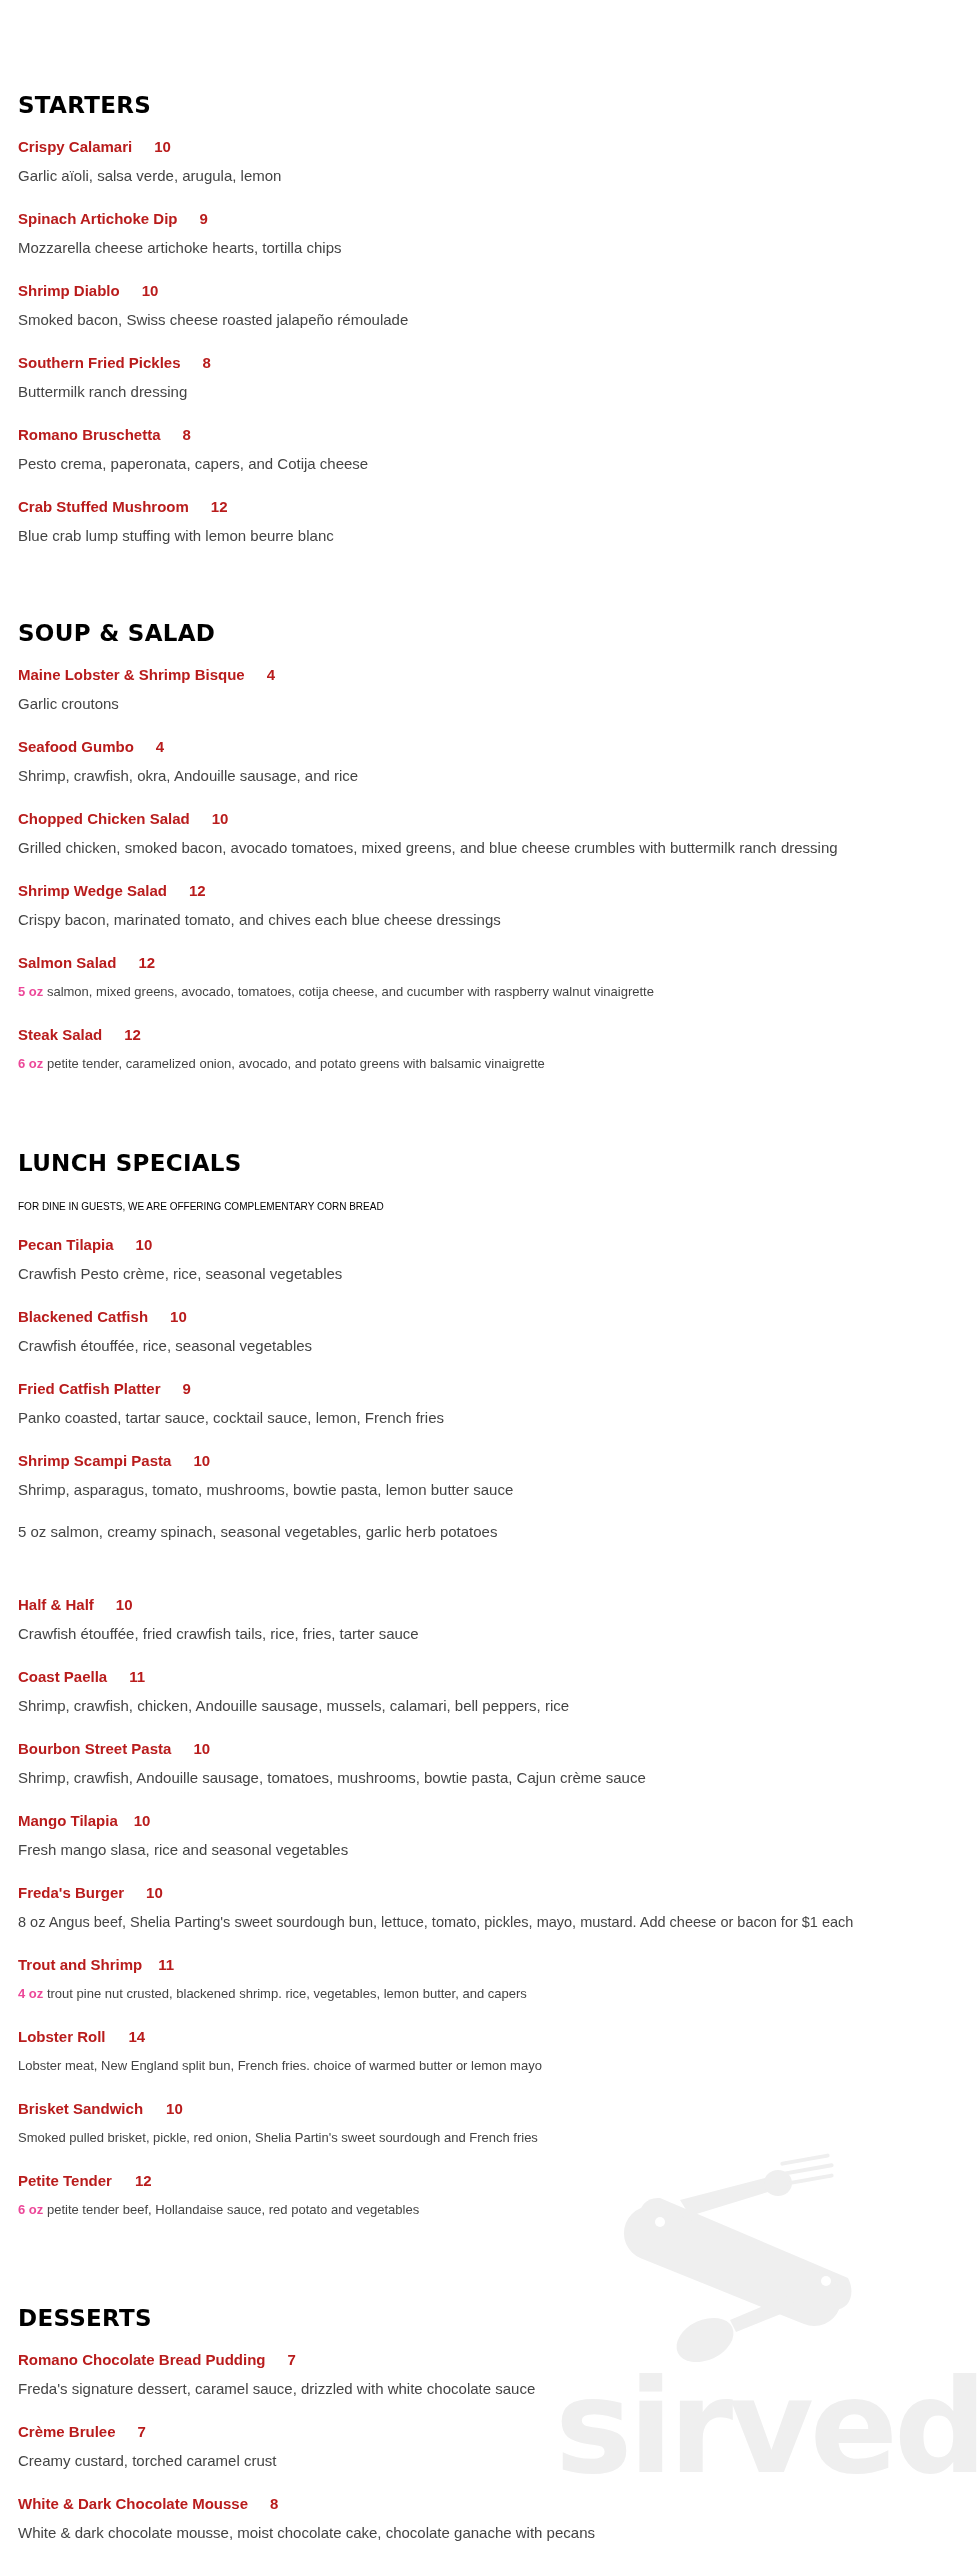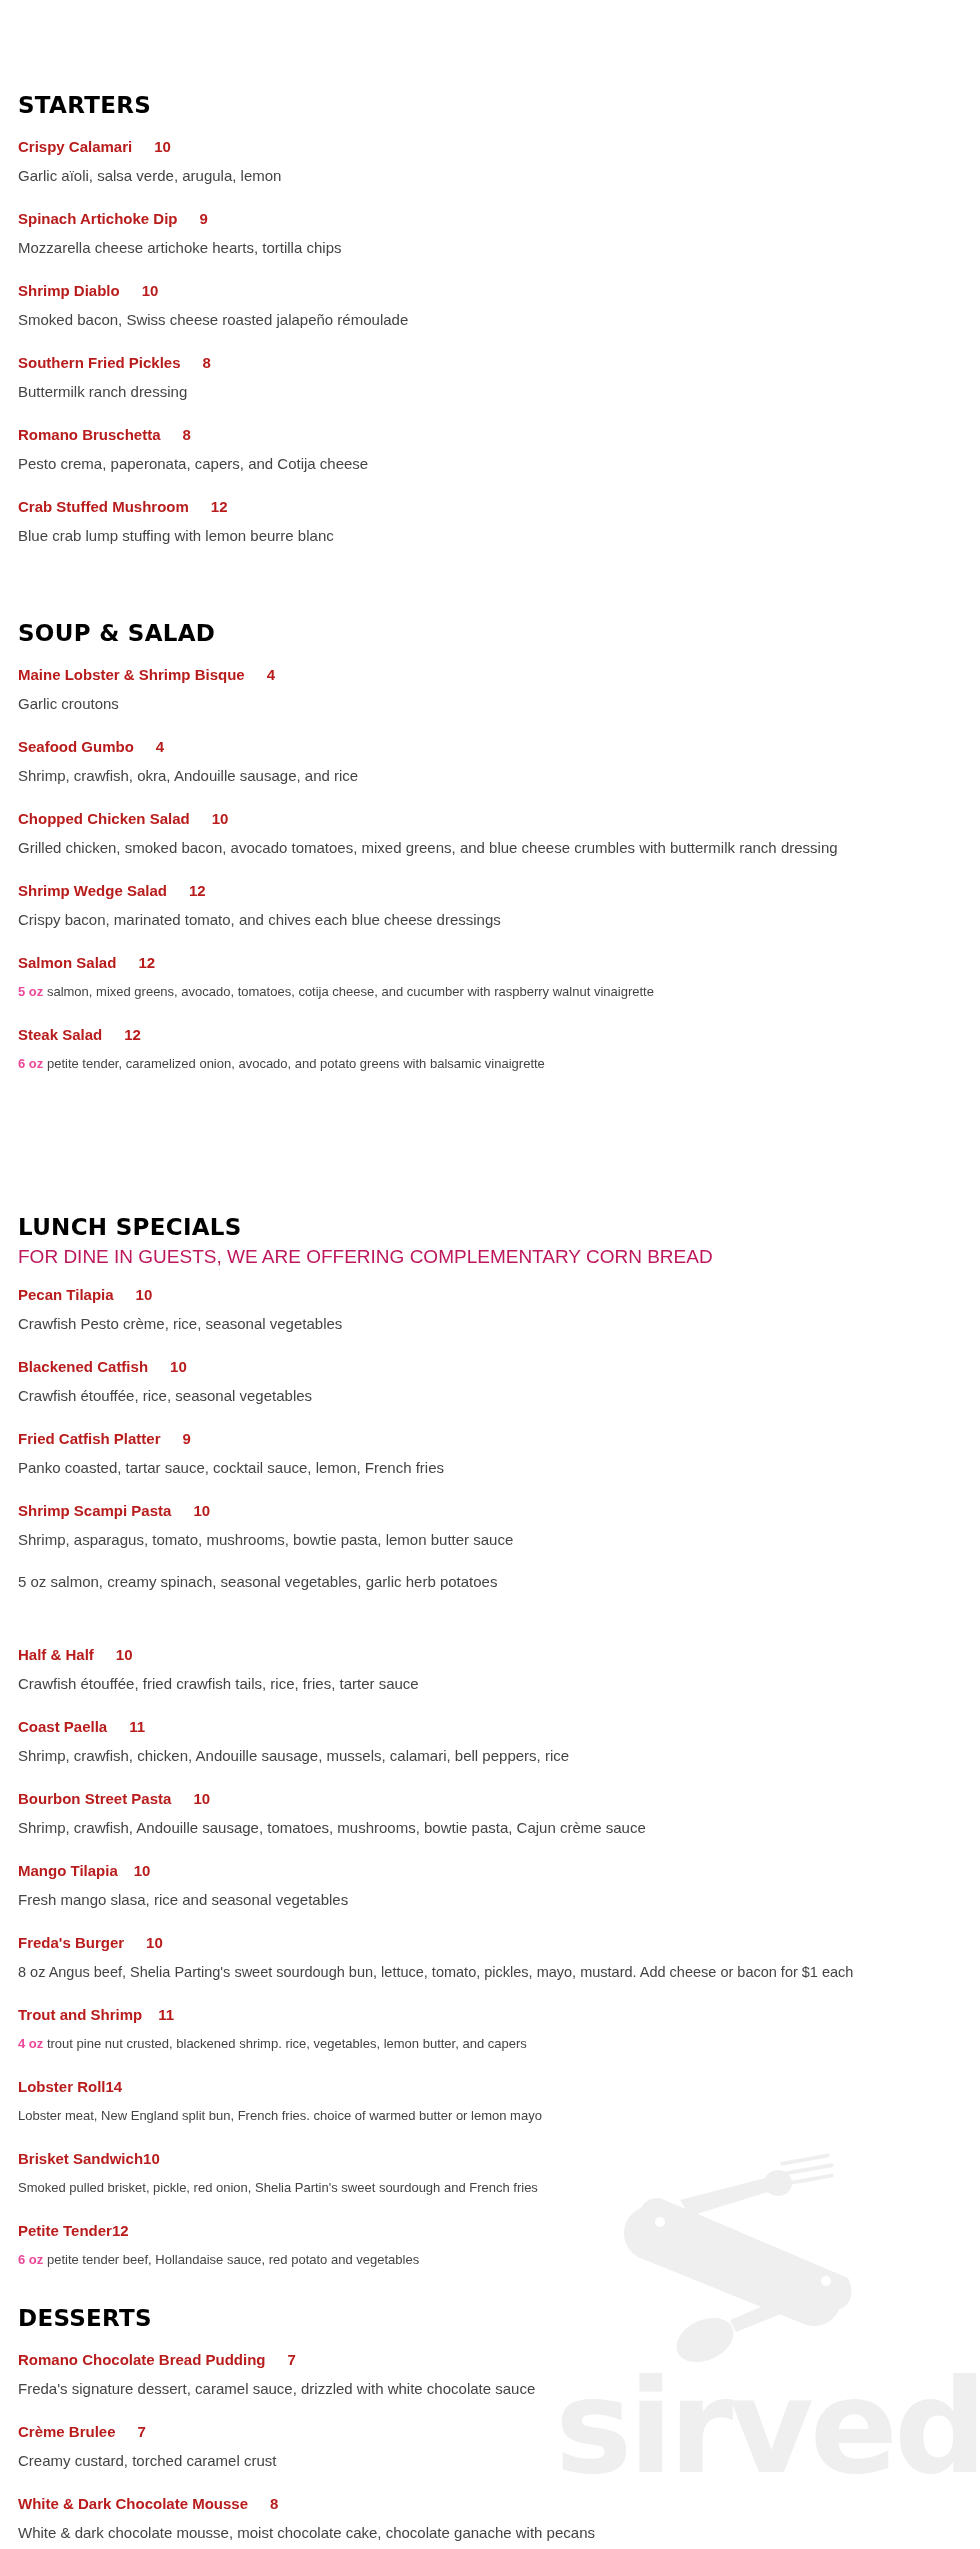--- a/index.html
+++ b/index.html
@@ -2,25 +2,25 @@
 <html><head>
 <meta charset="utf-8">
 <style>
   html, body { margin: 0; padding: 0; background: #ffffff; }
   body { width: 980px; height: 2549px; position: relative; overflow: hidden;
          font-family: "Liberation Sans", sans-serif; color: #3a3a3a; }
   .menu { position: absolute; left: 18px; top: 0; width: 950px; }
   .section { position: absolute; left: 0; width: 950px; }
   .section-title { font-family: "DejaVu Sans", sans-serif; font-weight: bold; font-size: 23px;
                    color: #000000; letter-spacing: 0.3px; margin: 0; height: 30px; line-height: 30px; }
-  .note { font-size: 19px; color: #be185d; height: 30px; line-height: 30px; }
+  .note { font-size: 10px; color: #000000; margin-top: 14px; height: 30px; line-height: 30px; }
   .item { height: 72px; position: relative; }
   .item-head { height: 30px; line-height: 30px; font-size: 15px; font-weight: bold; color: #b91c1c; white-space: nowrap; }
   .item-price { margin-left: 22px; }
-  .item-price.tight { margin-left: 0; }
+  .item-price.tight { margin-left: 23px; }
   .item-desc { height: 28px; line-height: 28px; font-size: 15px; color: #444444; white-space: nowrap; }
   .item-desc.small { font-size: 13px; }
   .item-desc .qty { font-weight: bold; color: #ec4899; }
   .items { margin-top: 12px; }
   .watermark { position: absolute; left: 540px; top: 2150px; width: 440px; height: 399px; pointer-events: none; }
 </style>
 </head>
 <body>
 
 <div class="menu">
@@ -78,21 +78,21 @@
         <div class="item-head"><span>Salmon Salad</span><span class="item-price">12</span></div>
         <div class="item-desc small"><span class="qty">5 oz</span> <span>salmon, mixed greens, avocado, tomatoes, cotija cheese, and cucumber with raspberry walnut vinaigrette</span></div>
       </div>
       <div class="item">
         <div class="item-head"><span>Steak Salad</span><span class="item-price">12</span></div>
         <div class="item-desc small"><span class="qty">6 oz</span> <span>petite tender, caramelized onion, avocado, and potato greens with balsamic vinaigrette</span></div>
       </div>
     </div>
   </section>
 
-  <section class="section" style="top:1212px;">
+  <section class="section" style="top:1148px;">
     <h2 class="section-title">LUNCH SPECIALS</h2>
     <div class="note">FOR DINE IN GUESTS, WE ARE OFFERING COMPLEMENTARY CORN BREAD</div>
     <div class="items" style="margin-top:8px;">
       <div class="item">
         <div class="item-head"><span>Pecan Tilapia</span><span class="item-price">10</span></div>
         <div class="item-desc">Crawfish Pesto crème, rice, seasonal vegetables</div>
       </div>
       <div class="item">
         <div class="item-head"><span>Blackened Catfish</span><span class="item-price">10</span></div>
         <div class="item-desc">Crawfish étouffée, rice, seasonal vegetables</div>

